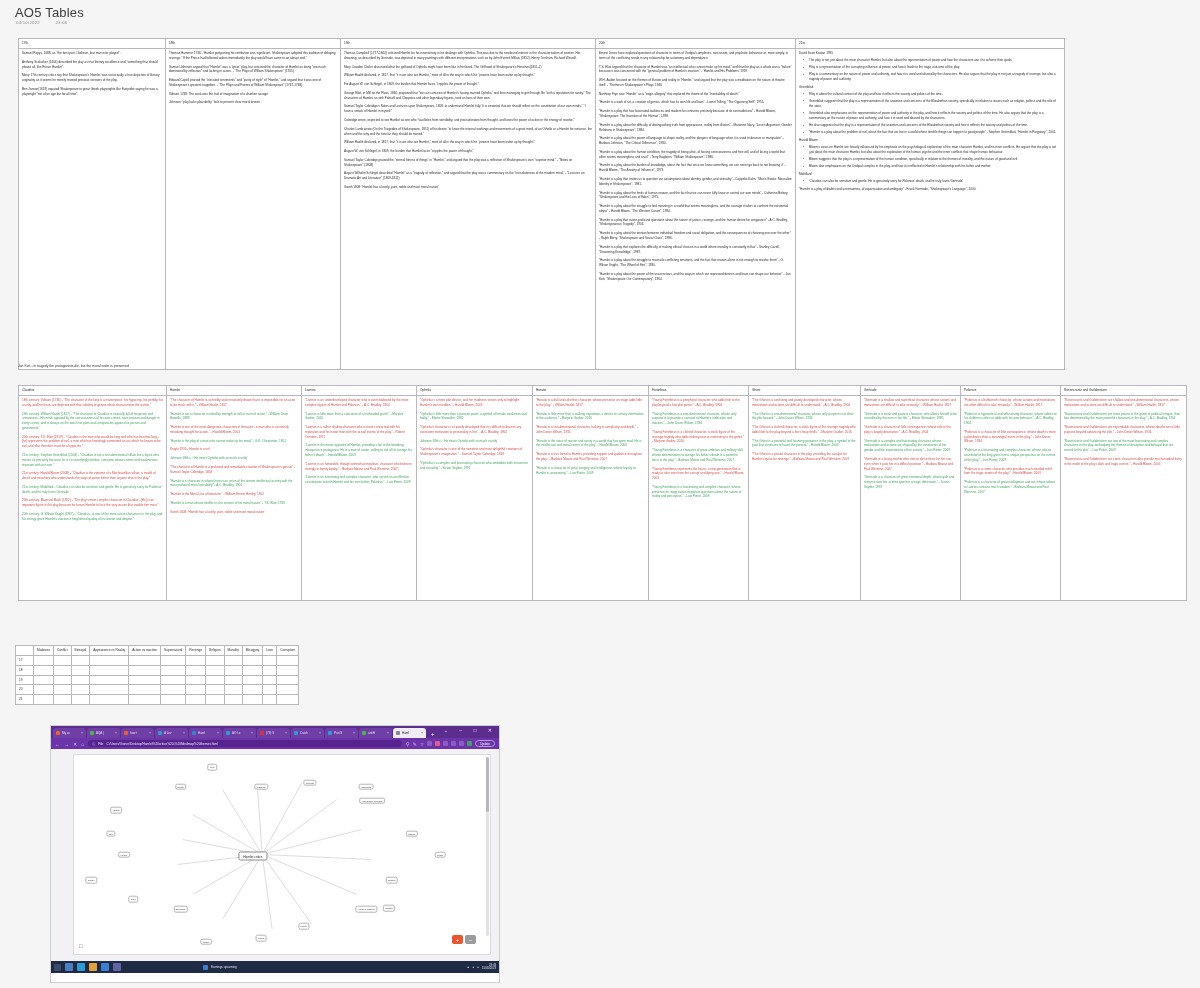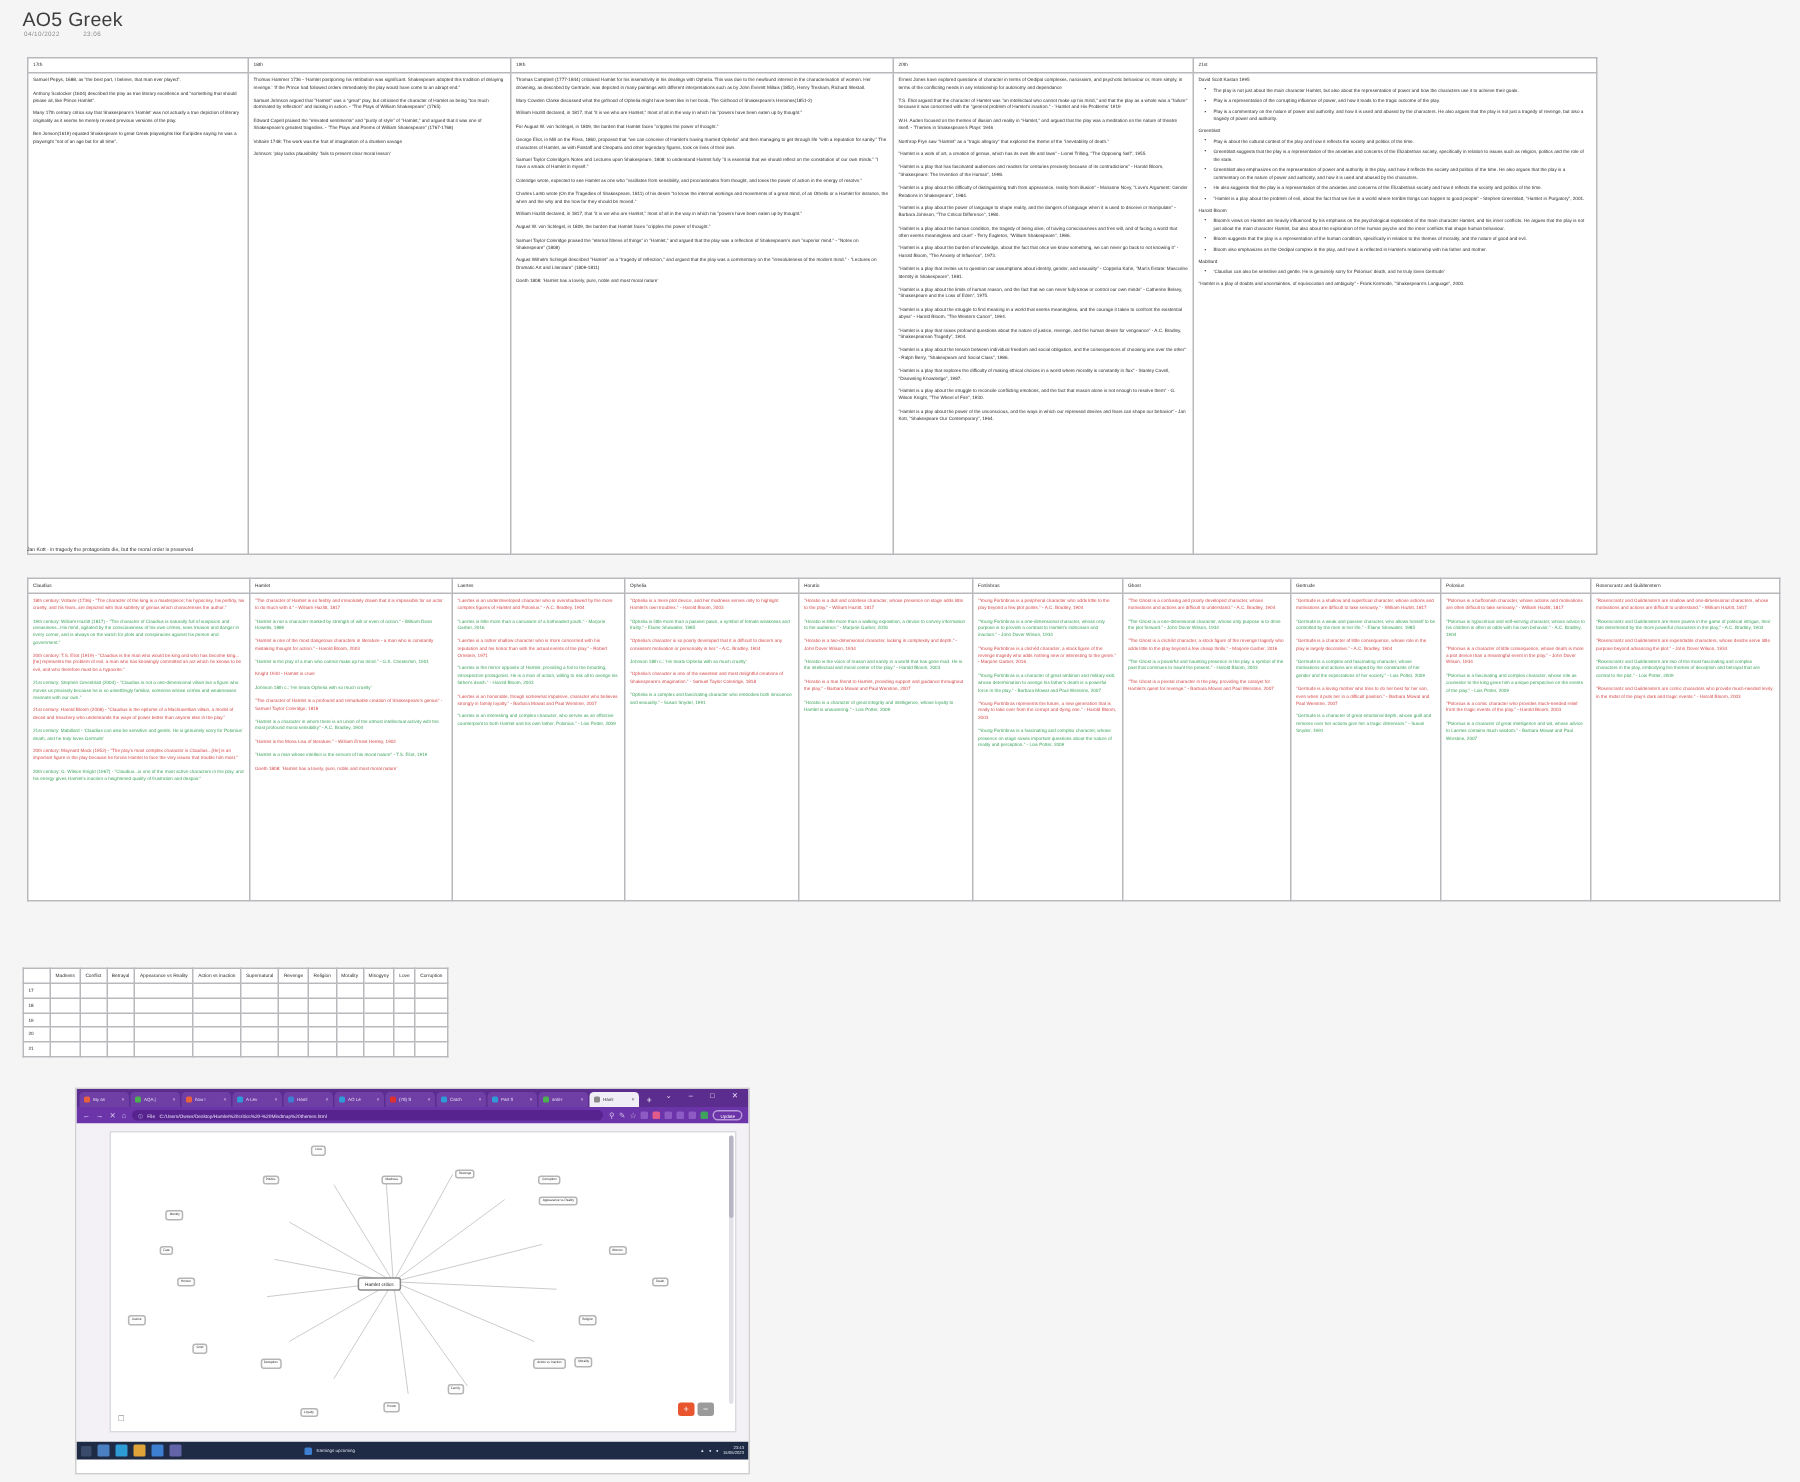--- a/index.html
+++ b/index.html
@@ -111,21 +111,21 @@
   .tb-item { width:8px; height:8px; border-radius:1px; }
   .tb-mid { margin-left:78px; display:flex; align-items:center; gap:3px; color:#dfe4ee; font-size:3px; }
   .tb-right { margin-left:auto; display:flex; align-items:center; gap:3px; color:#dfe4ee; font-size:2.8px; text-align:right; }
   .tb-clock { line-height:1.15; }
 </style>
 </head>
 <body>
 
 <div class="page">
 
-  <div class="doc-title">AO5 Greek</div>
+  <div class="doc-title">AO5 Tables</div>
   <div class="doc-meta">
     <span>04/10/2022</span>
     <span>23:06</span>
   </div>
 
   <table class="grid t1">
     <colgroup>
         <col class="c17">
         <col class="c18">
         <col class="c19">

